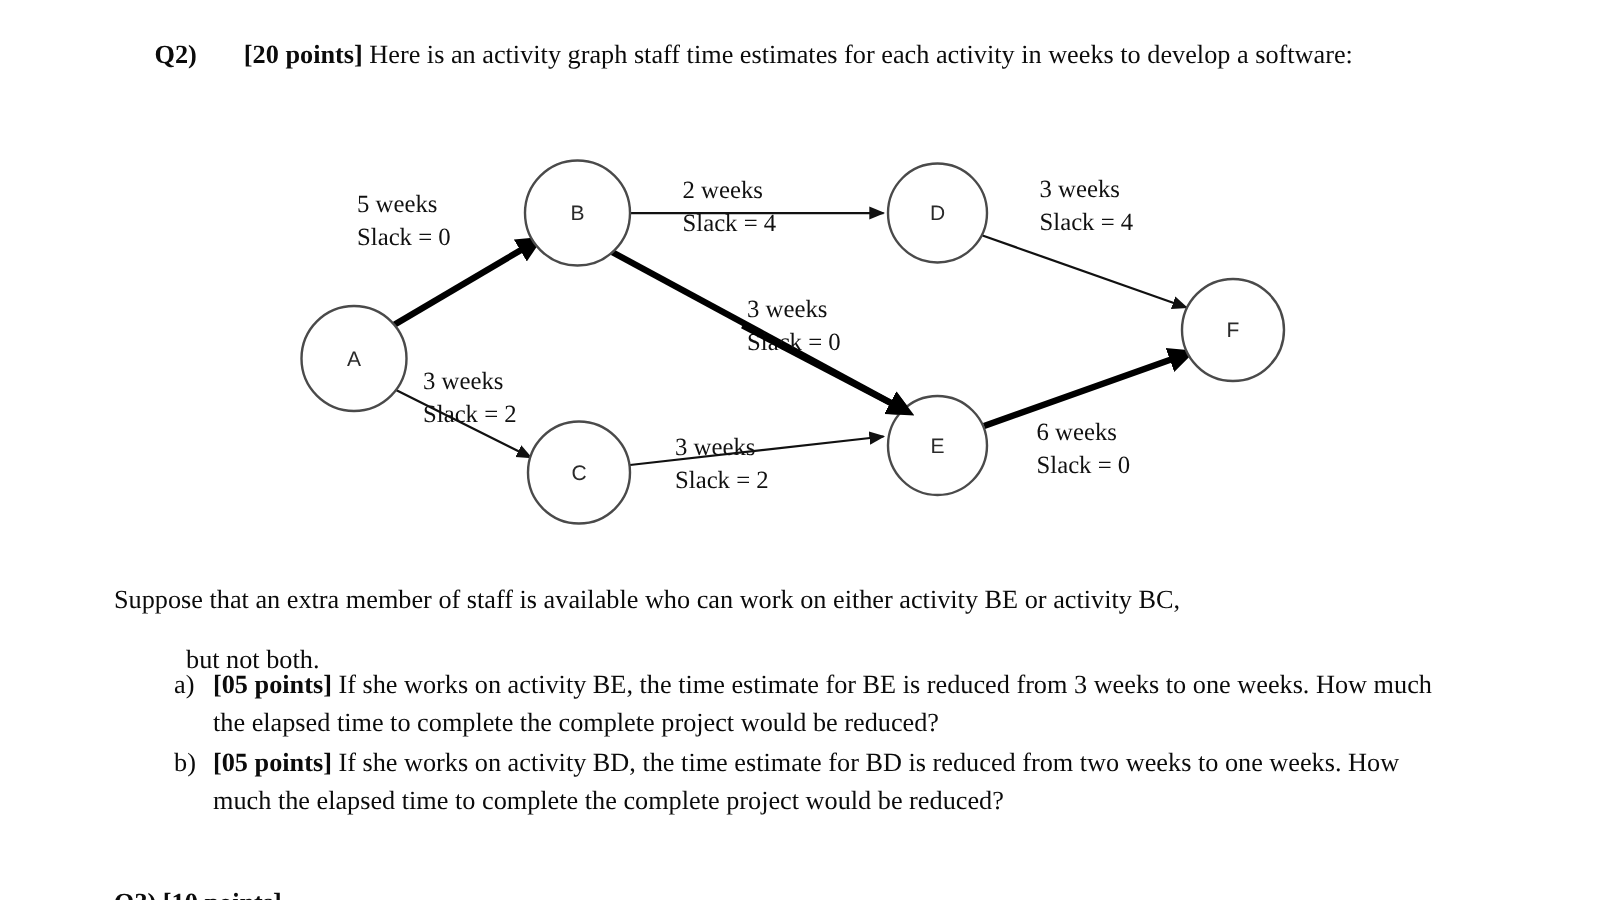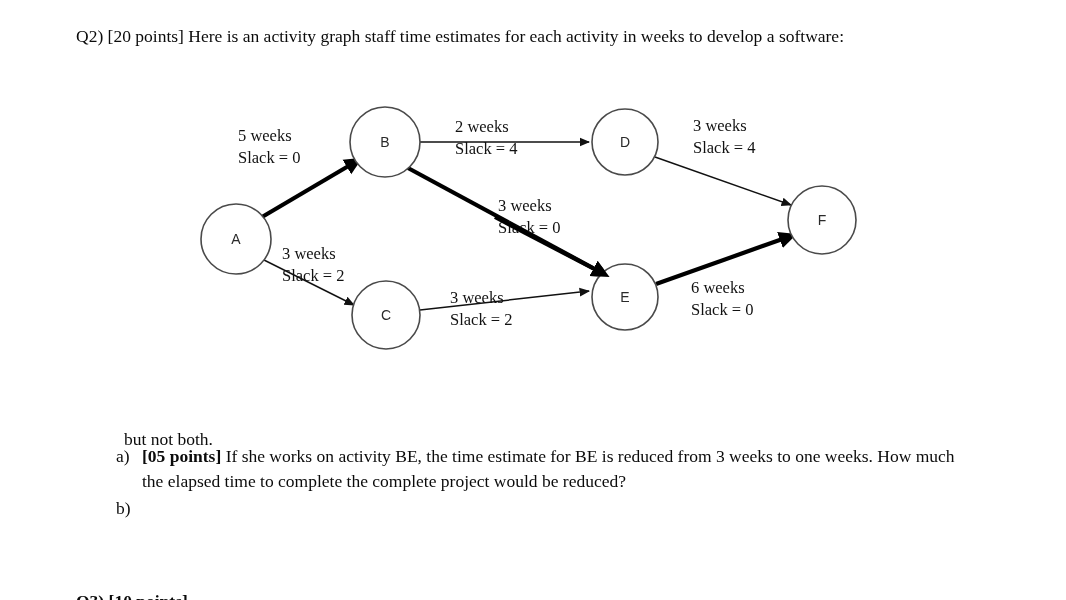--- a/index.html
+++ b/index.html
@@ -23,21 +23,21 @@
   
   .intro {
     position: absolute;
     left: 76px;
     top: 6px;
     width: 900px;
     font-size: 17.5px;
     line-height: 25px;
     text-align: left;
   }
-  .intro b { font-weight: normal; }
+  .intro b { font-weight: bold; margin-left: 27px; }
 
   
   .diagram-wrap {
     position: absolute;
     left: 0px;
     top: 78px;
     width: 1066px;
     height: 285px;
   }
   svg.graph { display: block; }
@@ -214,27 +214,29 @@
           <text class="edge-text" x="691" y="237">Slack = 0</text>
         </g>
       </g>
 
       <g>
         <line class="edge-thick" x1="495" y1="139" x2="604" y2="196" marker-end="url(#arrow-thick)"></line>
       </g>
     </svg>
   </div>
 
+  <p class="suppose">Suppose that an extra member of staff is available who can work on either activity BE or activity BC,</p>
   <p class="butnot">but not both.</p>
 
   <div class="qlist">
     <div class="qitem q-a">
       <span class="qmarker">a)</span>
       <span class="qbody"><b>[05 points]</b><span> If she works on activity BE, the time estimate for BE is reduced from 3 weeks to one weeks.  How much the elapsed time to complete the complete project would be reduced?</span></span>
     </div>
     <div class="qitem q-b">
       <span class="qmarker">b)</span>
+      <span class="qbody"><b>[05 points]</b><span> If she works on activity BD, the time estimate for BD is reduced from two weeks to one weeks.  How much the elapsed time to complete the complete project would be reduced?</span></span>
     </div>
   </div>
 
   <div class="clipped-line">Q3) [10 points]</div>
 
 </div>
 
 </body></html>

